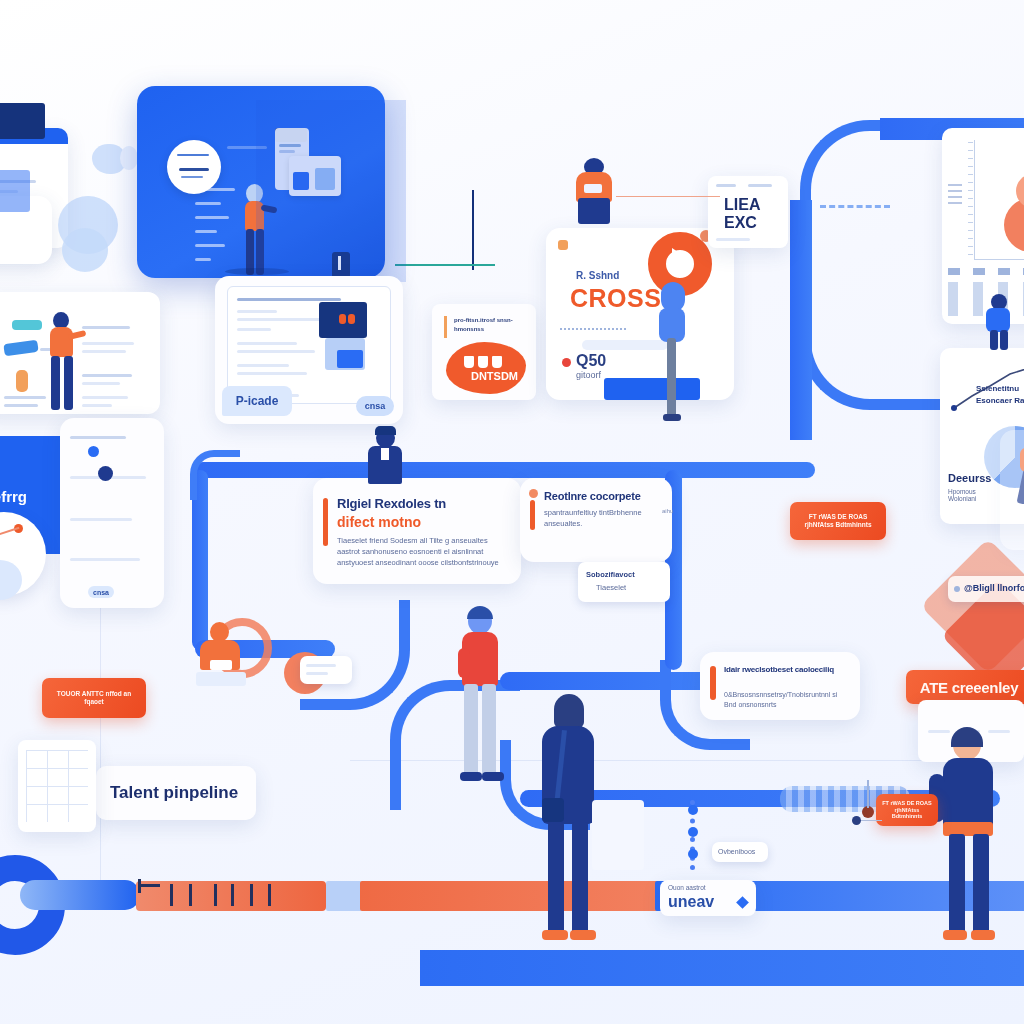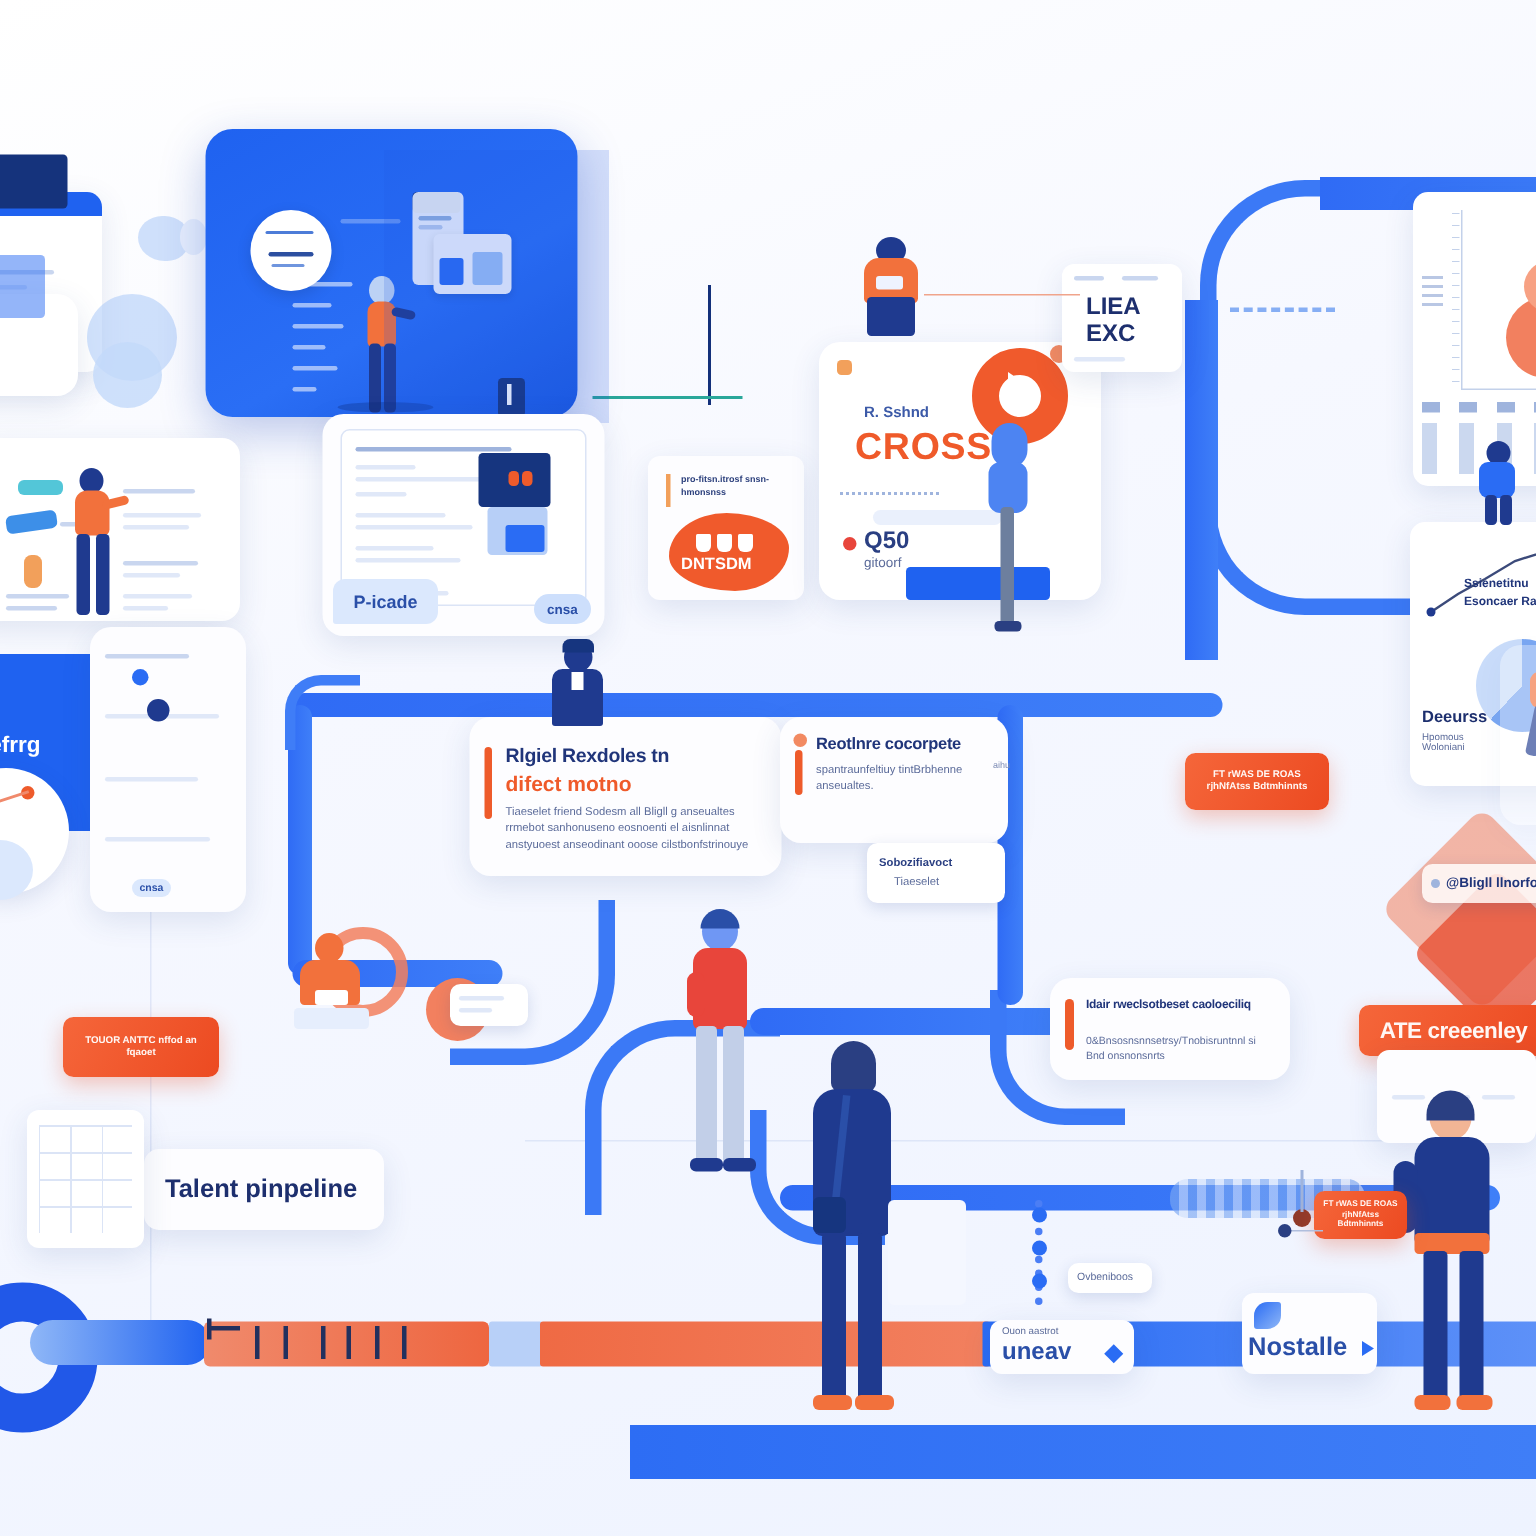--- a/index.html
+++ b/index.html
@@ -230,21 +230,21 @@
     <div class="dot abs" style="left:124px;top:38px;width:7px;height:10px;background:#ee5b2b;border-radius:3px;"></div>
     <div class="dot abs" style="left:133px;top:38px;width:7px;height:10px;background:#ee5b2b;border-radius:3px;"></div>
   </div>
   <div class="chip" style="left:222px;top:386px;width:70px;height:30px;font-size:12px;border-radius:8px 8px 8px 2px;">P-icade</div>
   <div class="chip" style="left:356px;top:396px;width:38px;height:20px;font-size:9px;border-radius:10px;background:#cddffc;">cnsa</div>
 
   <div class="card abs card-soft" style="left:432px;top:304px;width:104px;height:96px;border-radius:8px;">
     <div class="abs" style="left:12px;top:12px;width:3px;height:22px;background:#f2a05b;"></div>
     <div class="abs t-body blur-t" style="left:22px;top:12px;width:70px;font-size:6px;font-weight:700;color:#2b3f7c;">pro-fitsn.itrosf snsn-hmonsnss</div>
     <div class="blob-or abs" style="left:14px;top:38px;width:80px;height:52px;"></div>
-    <div class="abs blur-t" style="left:22px;top:66px;width:64px;text-align:left;color:#ffffff;font-size:11px;font-weight:700;">DNTSDM</div>
+    <div class="abs blur-t" style="left:22px;top:66px;width:64px;text-align:right;color:#ffffff;font-size:11px;font-weight:700;">DNTSDM</div>
     <div class="abs" style="left:32px;top:52px;width:10px;height:12px;background:#fff;border-radius:1px 1px 4px 4px;"></div>
     <div class="abs" style="left:46px;top:52px;width:10px;height:12px;background:#fff;border-radius:1px 1px 4px 4px;"></div>
     <div class="abs" style="left:60px;top:52px;width:10px;height:12px;background:#fff;border-radius:1px 1px 4px 4px;"></div>
   </div>
 
   <div class="card abs" style="left:546px;top:228px;width:188px;height:172px;">
     <div class="dot abs" style="left:12px;top:12px;width:10px;height:10px;background:#f2a05b;border-radius:3px;"></div>
     <div class="abs blur-t" style="left:30px;top:42px;font-size:10px;color:#3c5aa8;font-weight:700;">R. Sshnd</div>
     <div class="abs blur-t" style="left:24px;top:56px;font-size:25px;font-weight:700;color:#ef5a2a;letter-spacing:.5px;">CROSS</div>
     <div class="abs" style="left:14px;top:100px;width:66px;height:0;border-top:2px dotted #9fb4dd;"></div>
@@ -280,21 +280,21 @@
     <div class="torso abs" style="left:6px;top:14px;width:36px;height:30px;background:#f2713c;border-radius:10px 10px 3px 3px;"></div>
     <div class="abs" style="left:14px;top:26px;width:18px;height:9px;background:#eef3ff;border-radius:2px;"></div>
     <div class="abs" style="left:8px;top:40px;width:32px;height:26px;background:#1f3a8f;border-radius:3px;"></div>
   </div>
   <div class="abs" style="left:616px;top:196px;width:104px;height:1px;background:#f0a48b;"></div>
 
   <div class="card abs card-soft" style="left:313px;top:478px;width:208px;height:106px;">
     <div class="abs" style="left:10px;top:20px;width:5px;height:48px;background:#ee5b2b;border-radius:3px;"></div>
     <div class="abs t-head blur-t" style="left:24px;top:18px;font-size:13px;">Rlgiel Rexdoles tn</div>
     <div class="abs blur-t" style="left:24px;top:36px;font-size:14px;font-weight:700;color:#ef5a2a;">difect motno</div>
-    <div class="abs t-body blur-t" style="left:24px;top:58px;width:172px;font-size:7.5px;">Tiaeselet friend Sodesm all Bligll g anseualtes rrmebot sanhonuseno eosnoenti el aisnlinnat anstyuoest anseodinant ooose cilstbonfstrinouye</div>
+    <div class="abs t-body blur-t" style="left:24px;top:58px;width:172px;font-size:7.5px;">Tiaeselet friend Sodesm all Tilte g anseualtes aastrot sanhonuseno eosnoenti el aisnlinnat anstyuoest anseodinant ooose cilstbonfstrinouye</div>
   </div>
 
   <div class="person abs" style="left:363px;top:428px;width:44px;height:58px;">
     <div class="head abs" style="left:13px;top:0;width:19px;height:20px;background:#1f3a8f;"></div>
     <div class="abs" style="left:12px;top:-2px;width:21px;height:9px;background:#16357f;border-radius:5px 5px 0 0;"></div>
     <div class="torso abs" style="left:5px;top:18px;width:34px;height:38px;background:#1f3a8f;border-radius:7px 7px 2px 2px;"></div>
     <div class="abs" style="left:18px;top:20px;width:8px;height:12px;background:#fff;"></div>
   </div>
 
   <div class="card abs card-soft" style="left:520px;top:478px;width:152px;height:84px;">
@@ -420,25 +420,20 @@
   <div class="dot abs" style="left:688px;top:849px;width:10px;height:10px;background:#2a6cf4;"></div>
   <div class="card-tooltip abs" style="left:712px;top:842px;width:56px;height:20px;">
     <div class="abs t-body blur-t" style="left:6px;top:5px;font-size:7px;">Ovbeniboos</div>
   </div>
 
   <div class="card abs card-soft" style="left:660px;top:880px;width:96px;height:36px;border-radius:8px;">
     <div class="abs t-body blur-t" style="left:8px;top:3px;font-size:6.5px;">Ouon aastrot</div>
     <div class="abs blur-t" style="left:8px;top:13px;font-size:16px;font-weight:700;color:#2a4fa8;">uneav</div>
     <div class="abs" style="left:78px;top:18px;width:9px;height:9px;background:#2a6cf4;transform:rotate(45deg);"></div>
   </div>
-  <div class="card abs card-soft" style="left:828px;top:862px;width:90px;height:54px;border-radius:8px;">
-    <div class="abs" style="left:8px;top:6px;width:18px;height:18px;background:linear-gradient(135deg,#2a6cf4,#8fb7f7);border-radius:9px 2px 9px 2px;"></div>
-    <div class="abs blur-t" style="left:4px;top:26px;font-size:17px;font-weight:700;color:#2a4fa8;">Nostalle</div>
-    <div class="abs" style="left:80px;top:32px;width:0;height:0;border-left:8px solid #2a6cf4;border-top:5px solid transparent;border-bottom:5px solid transparent;"></div>
-  </div>
   <div class="dot abs" style="left:862px;top:806px;width:12px;height:12px;background:#8f3a2a;"></div>
   <div class="abs" style="left:867px;top:780px;width:2px;height:28px;background:#9fb4dd;"></div>
 
   <div class="person abs" style="left:925px;top:730px;width:88px;height:218px;">
     <div class="head abs" style="left:28px;top:0;width:28px;height:30px;background:#f2b595;"></div>
     <div class="abs" style="left:26px;top:-3px;width:32px;height:20px;background:#2a3f82;border-radius:16px 16px 0 0;"></div>
     <div class="torso abs" style="left:18px;top:28px;width:50px;height:72px;background:#1f3a8f;border-radius:14px 14px 4px 4px;"></div>
     <div class="abs" style="left:18px;top:92px;width:50px;height:14px;background:#f2713c;border-radius:3px;"></div>
     <div class="abs" style="left:4px;top:44px;width:16px;height:48px;background:#1f3a8f;border-radius:8px;"></div>
     <div class="leg abs" style="left:24px;top:104px;width:16px;height:100px;"></div>

